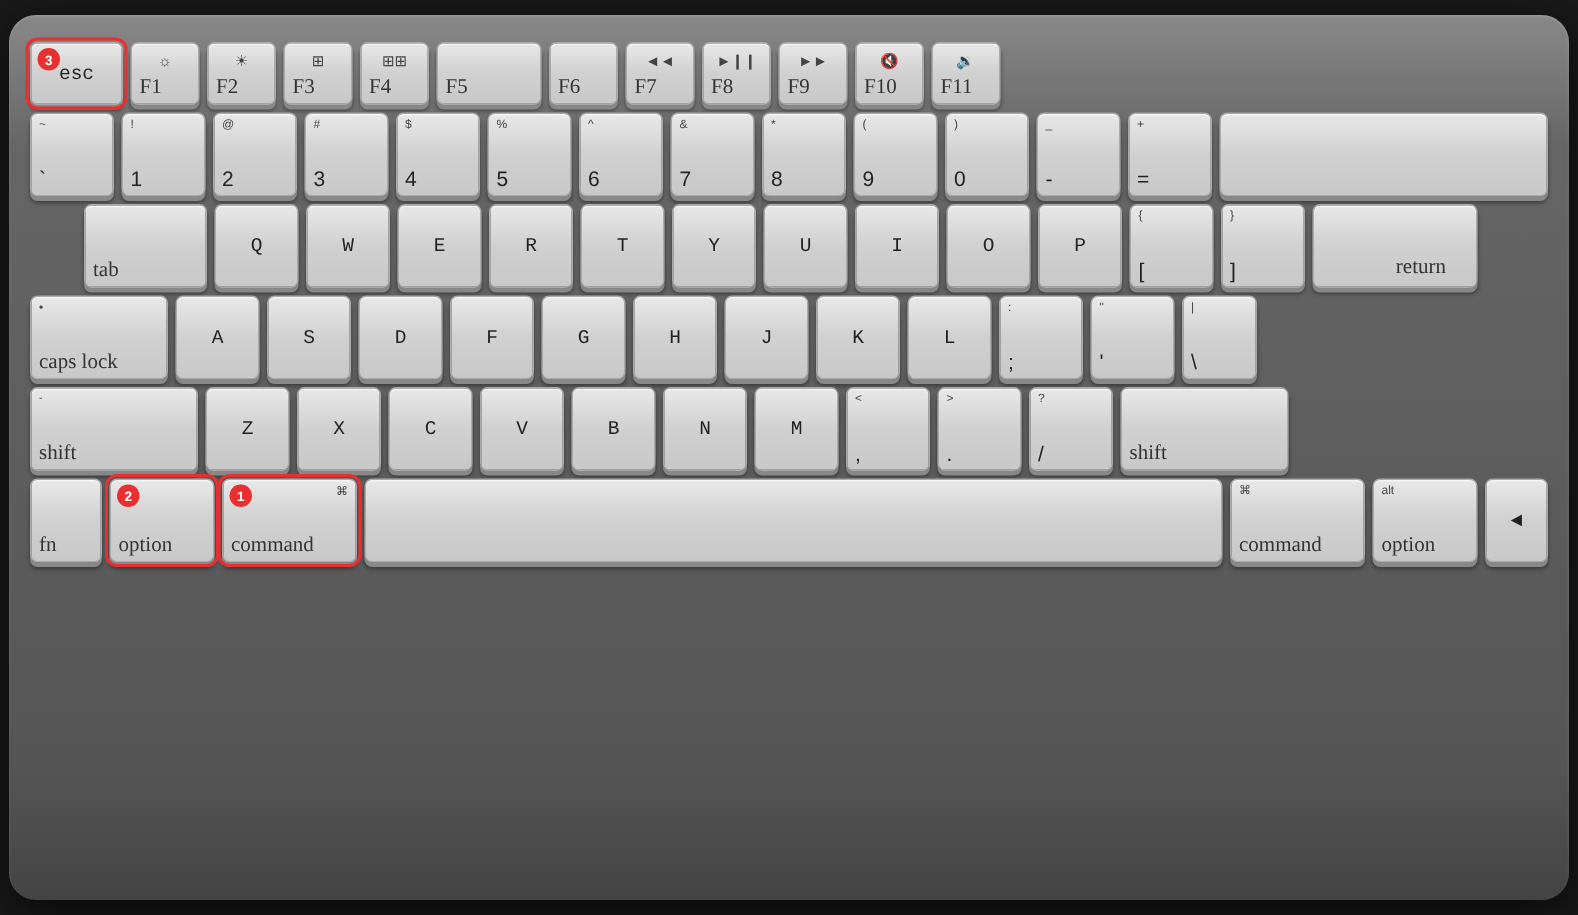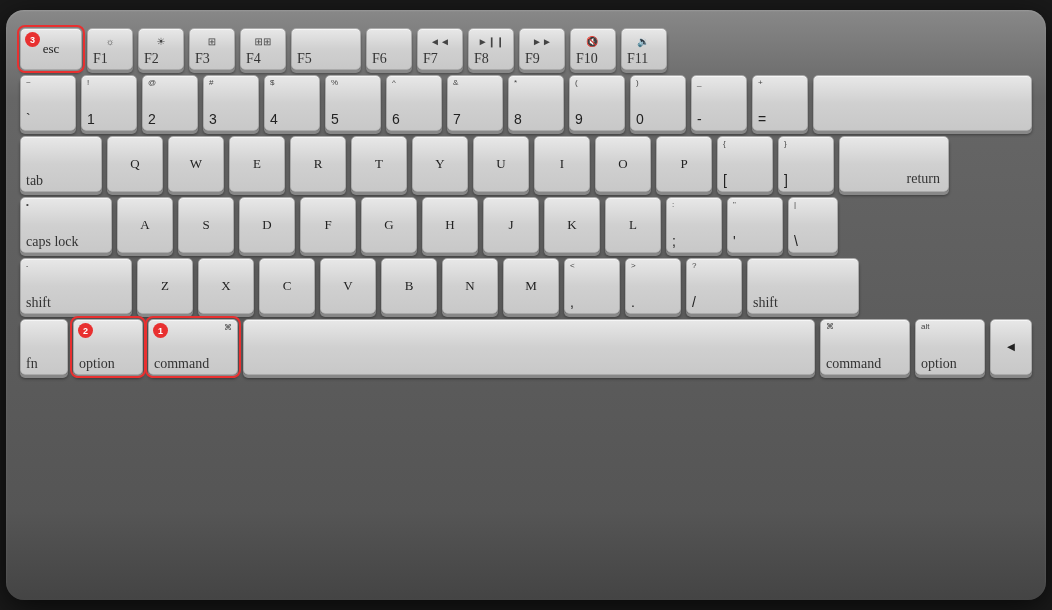--- a/index.html
+++ b/index.html
@@ -83,21 +83,21 @@
       align-self: flex-start;
     }
     .key .center-label {
       position: absolute;
       top: 50%;
       left: 50%;
       transform: translate(-50%, -50%);
       font-size: 13px;
       font-weight: 500;
       color: #222;
-      font-family: Liberation Serif, serif;
+      font-family: Liberation Mono, monospace;
     }
     .key .icon-label {
       font-size: 10px;
       color: #444;
       align-self: center;
       margin: auto;
     }
 
     
     .key-highlighted {
@@ -105,21 +105,21 @@
       outline-offset: 1px;
       z-index: 10;
     }
 
     
     .fn-row { height: 42px; }
     .fn-row .key { height: 42px; min-width: 46px; }
 
     
     .key-esc { min-width: 62px !important; }
-    .key-tab { min-width: 82px !important; }
+    .key-tab { min-width: 82px !important; margin-left: 36px; }
     .key-caps { min-width: 92px !important; }
     .key-shift-l { min-width: 112px !important; }
     .key-shift-r { min-width: 112px !important; }
     .key-fn { min-width: 48px !important; text-align: center; }
     .key-control { min-width: 68px !important; }
     .key-option { min-width: 70px !important; }
     .key-command-l { min-width: 90px !important; }
     .key-command-r { min-width: 90px !important; }
     .key-option-r { min-width: 70px !important; }
     .key-arrow { min-width: 42px !important; }
@@ -294,21 +294,21 @@
         <span class="center-label">P</span>
       </div>
     <div class="key">
       <span class="top-label">{</span>
       <span class="main-label">[</span>
     </div>
     <div class="key">
       <span class="top-label">}</span>
       <span class="main-label">]</span>
     </div>
-    <div class="key key-return" style="align-items:flex-end; justify-content:flex-end; padding-bottom:5px; padding-right:8px;">
+    <div class="key key-return" style="align-items:flex-end; justify-content:flex-end; padding-bottom:5px; padding-right:20px;">
       <span class="bottom-label" style="align-self:flex-end;">return</span>
     </div>
   </div>
 
   <div class="key-row">
     <div class="key key-caps">
       <span class="top-label">•</span>
       <span class="bottom-label">caps lock</span>
     </div>
     <div class="key">

